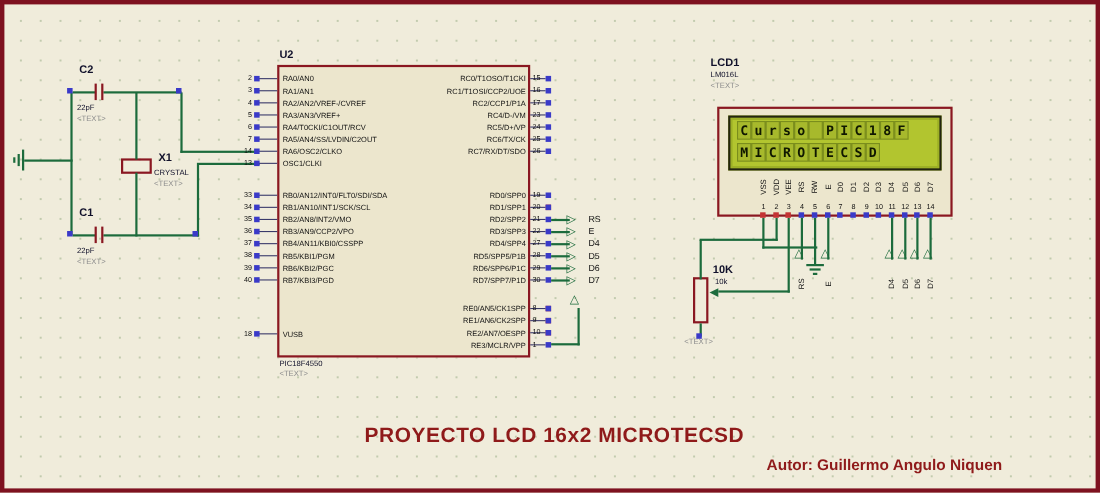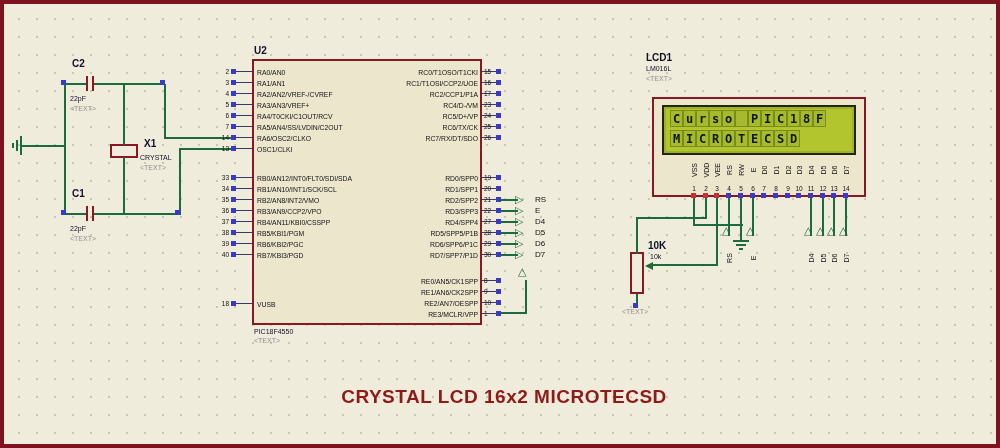--- a/index.html
+++ b/index.html
@@ -74,21 +74,22 @@
   <div class="ref-label" style="left:642px;top:48px;">LCD1</div>
   <div class="part-label" style="left:642px;top:61px;">LM016L</div>
   <div class="text-ph" style="left:642px;top:71px;">&lt;TEXT&gt;</div>
 
   <div class="comp-box" style="left:626px;top:248px;width:14px;height:42px;"></div>
   <div class="wiper" style="left:641px;top:258px;"></div>
   <div class="ref-label" style="left:644px;top:236px;">10K</div>
   <div class="part-label" style="left:646px;top:249px;">10k</div>
   <div class="text-ph" style="left:618px;top:304px;">&lt;TEXT&gt;</div>
 
-  <div class="title">CRYSTAL LCD 16x2 MICROTECSD</div>
+  <div class="title">PROYECTO LCD 16x2 MICROTECSD</div>
+  <div class="author">Autor: Guillermo Angulo Niquen</div>
 <div class="wire" style="left: 18px; top: 141px; width: 44px; height: 2px;"></div>
     <div class="wire" style="left: 60px; top: 80px; width: 2px; height: 130px;"></div>
     <div class="wire" style="left: 62px; top: 79px; width: 21px; height: 2px;"></div>
     <div class="wire" style="left: 90px; top: 79px; width: 71px; height: 2px;"></div>
     <div class="wire" style="left: 160px; top: 80px; width: 2px; height: 55px;"></div>
     <div class="wire" style="left: 160px; top: 133px; width: 70px; height: 2px;"></div>
     <div class="wire" style="left: 62px; top: 209px; width: 21px; height: 2px;"></div>
     <div class="wire" style="left: 90px; top: 209px; width: 87px; height: 2px;"></div>
     <div class="wire" style="left: 175px; top: 146px; width: 2px; height: 65px;"></div>
     <div class="wire" style="left: 175px; top: 144px; width: 57px; height: 2px;"></div>

